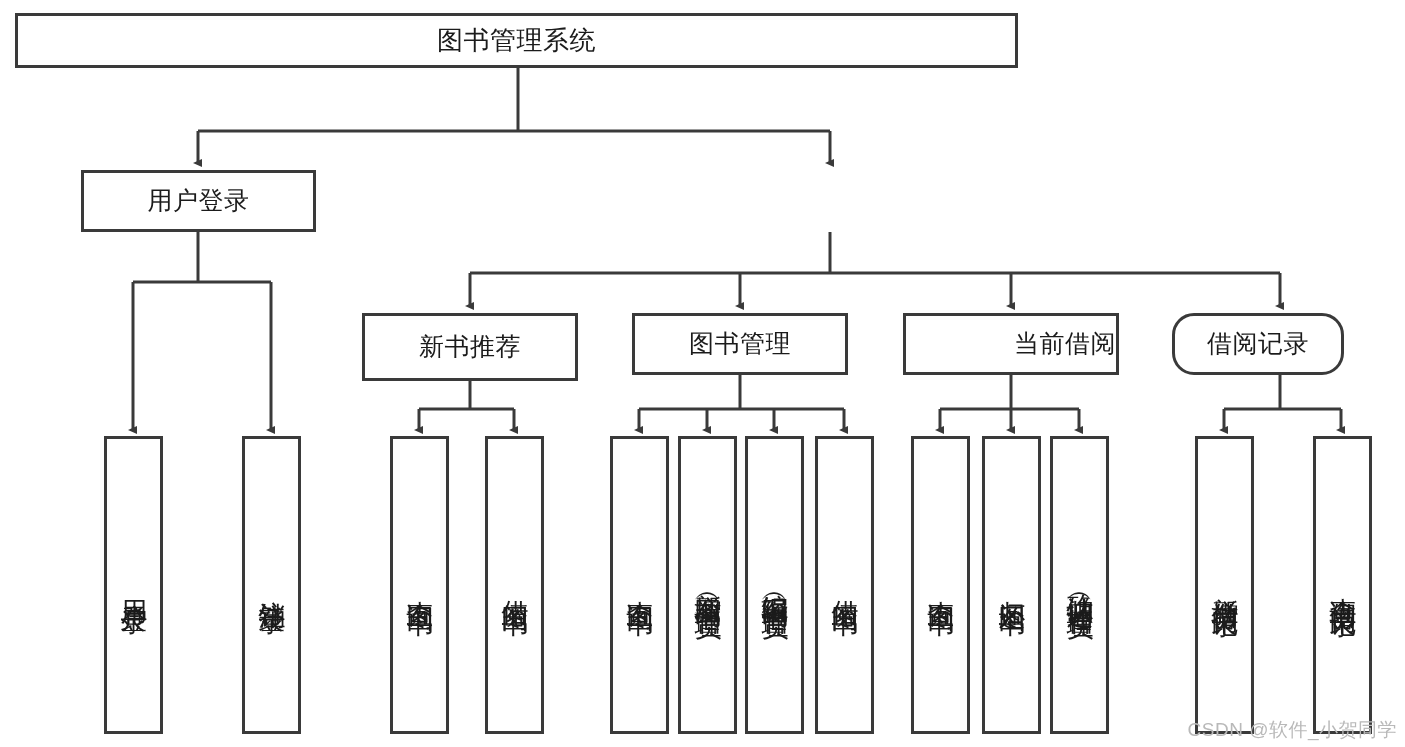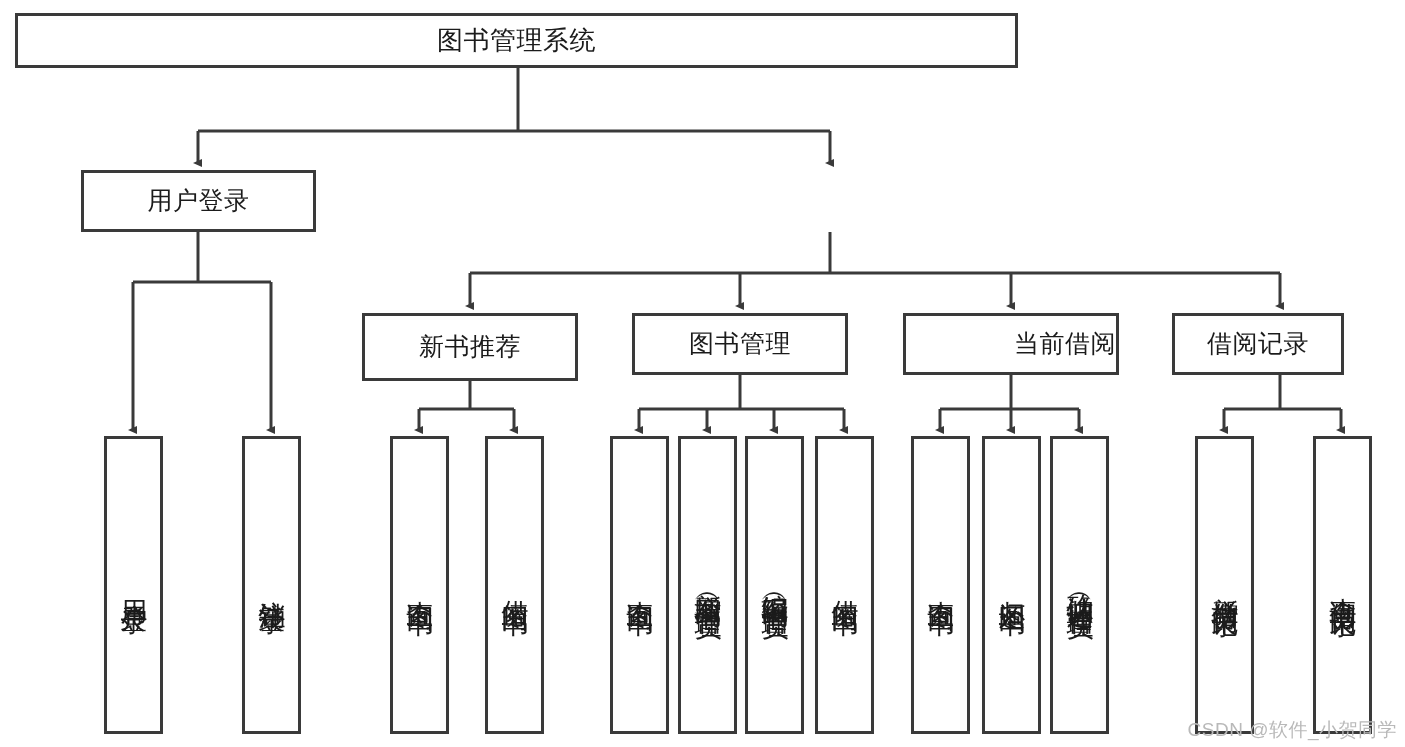--- a/index.html
+++ b/index.html
@@ -142,21 +142,21 @@
 
   <div class="node horizontal" style="left:362px; top:313px; width:216px; height:68px;">
     <span class="label">新书推荐</span>
   </div>
   <div class="node horizontal" style="left:632px; top:313px; width:216px; height:62px;">
     <span class="label">图书管理</span>
   </div>
   <div class="node horizontal" style="left:903px; top:313px; width:216px; height:62px;justify-content:flex-end;">
     <span class="label">当前借阅</span>
   </div>
-  <div class="node horizontal" style="left:1172px; top:313px; width:172px; height:62px;">
+  <div class="node horizontal" style="left:1172px; top:313px; width:172px; height:62px;border-radius:22px;">
     <span class="label">借阅记录</span>
   </div>
 
   <div class="node vertical mid" style="left:104px; top:436px; width:59px; height:298px;">
     <span class="label" style="margin-top: 134px;">用户登录</span>
   </div>
   <div class="node vertical mid" style="left:242px; top:436px; width:59px; height:298px;">
     <span class="label" style="margin-top: 134px;">注销登录</span>
   </div>
 

